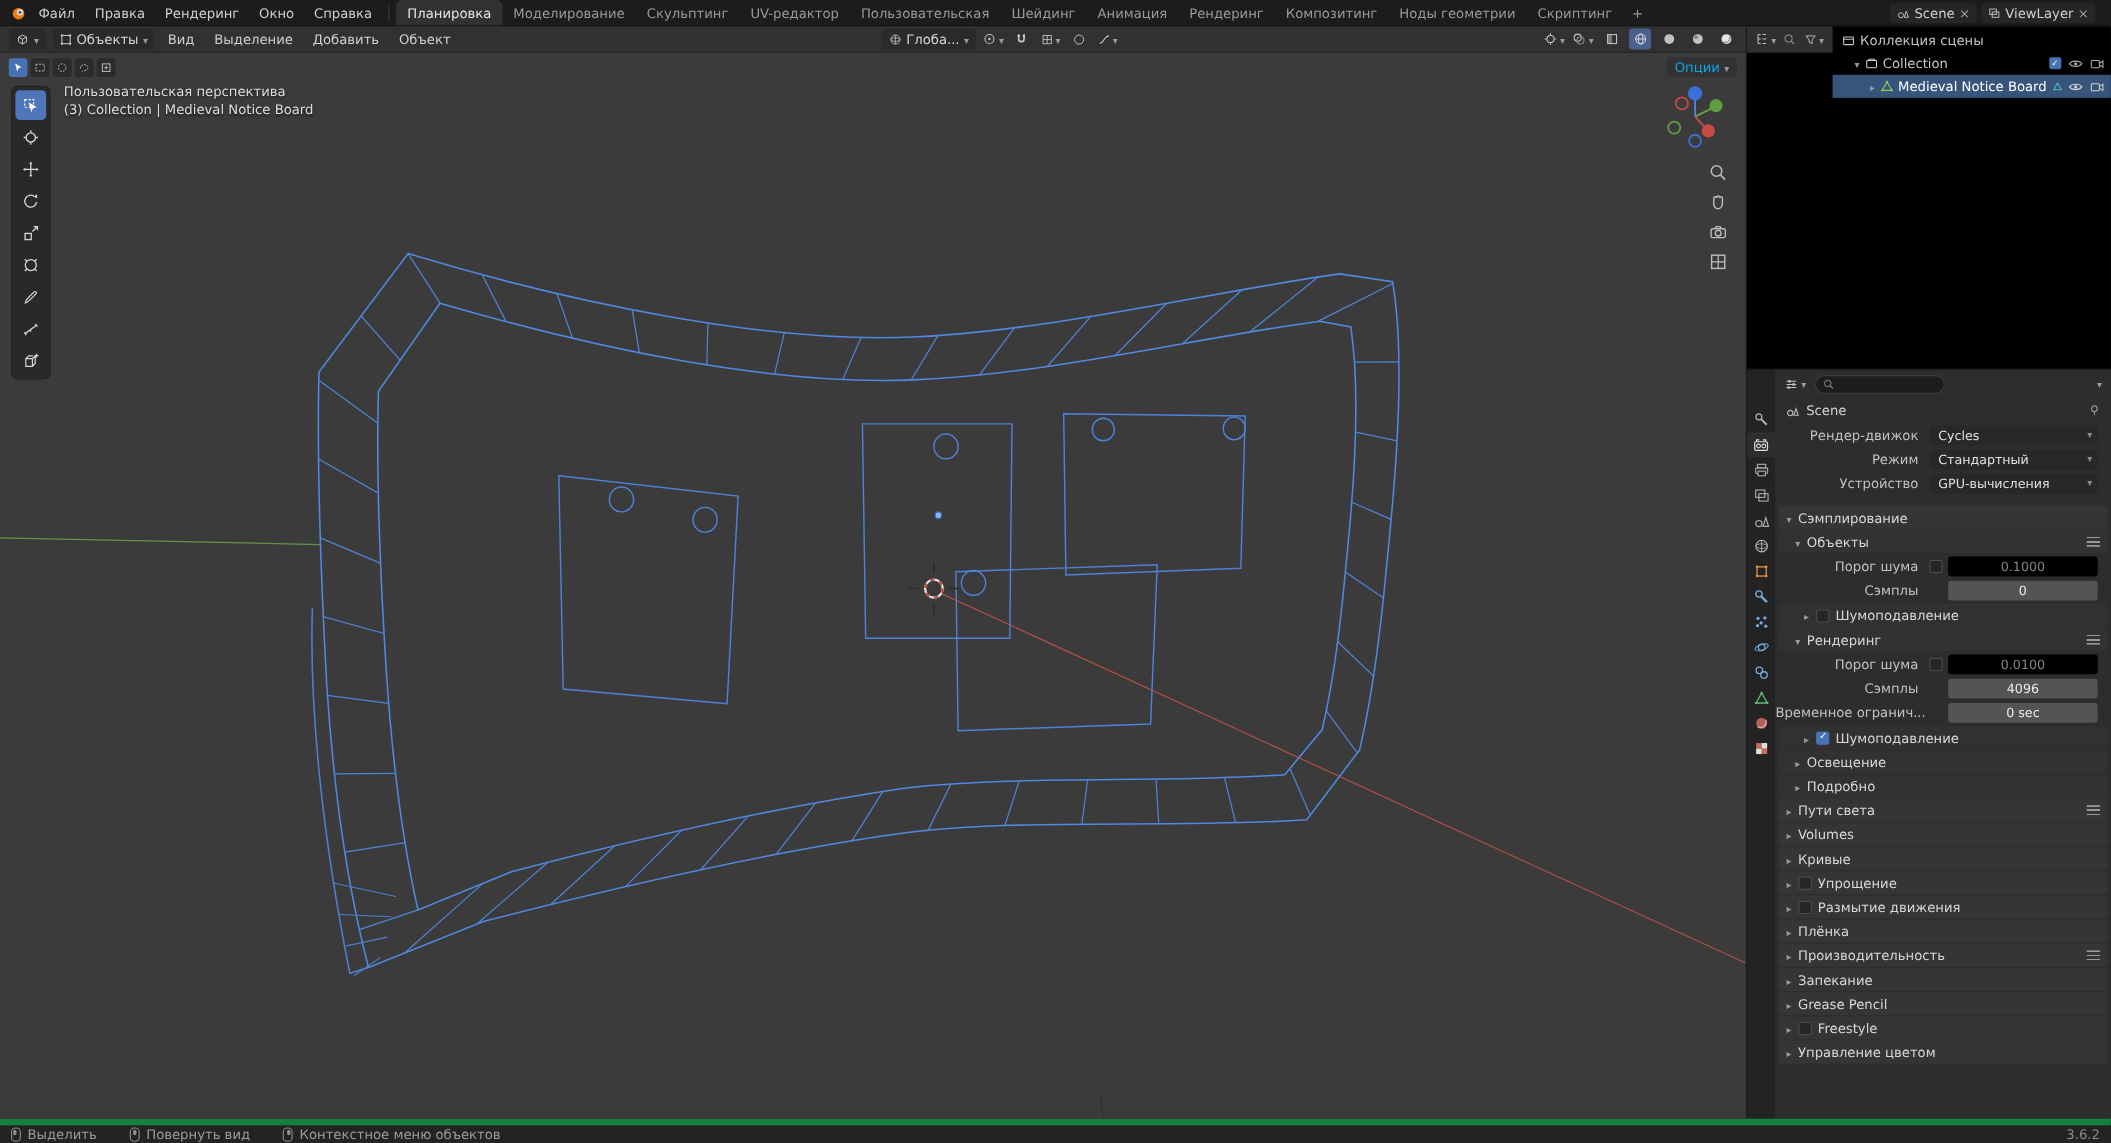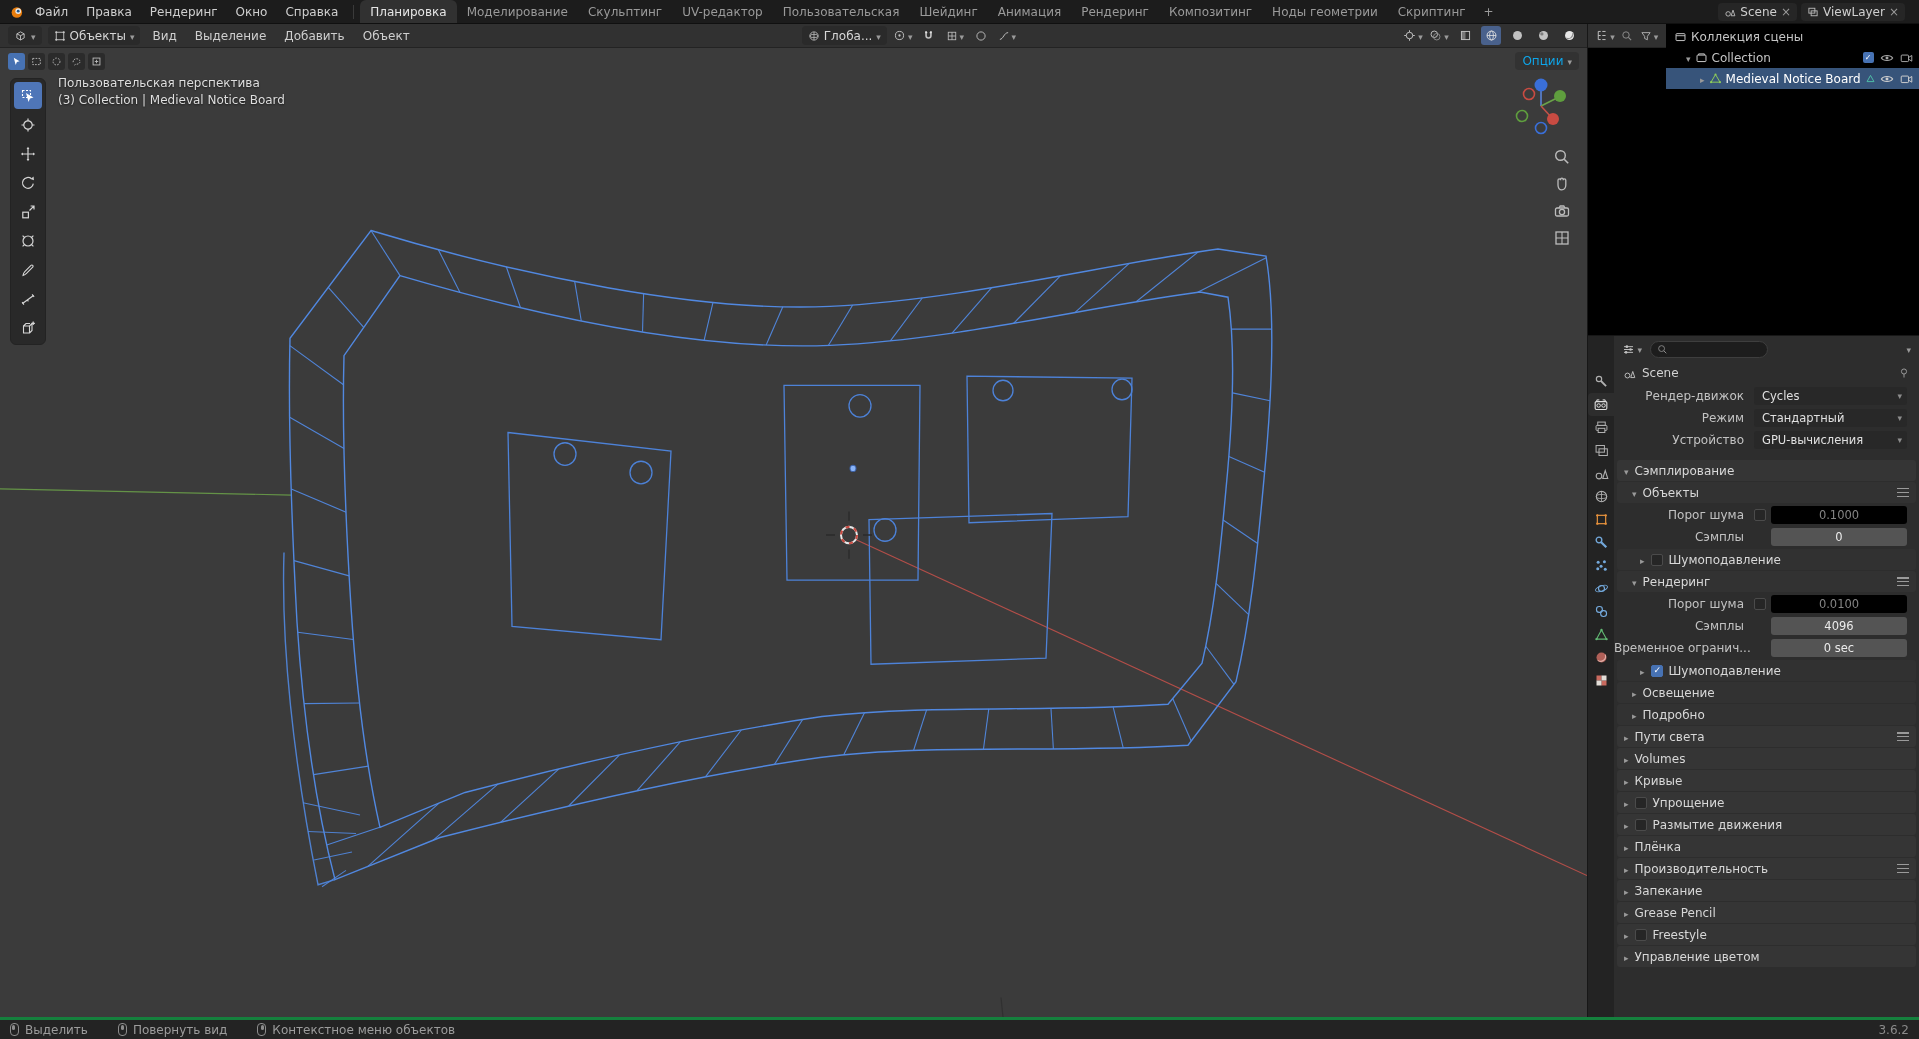--- a/index.html
+++ b/index.html
@@ -94,21 +94,21 @@
   .pfield.value.dim{background:#000000;color:#848484}
   .chk{width:12px;height:12px;border-radius:2px;background:#262626;border:1px solid #4b4b4b}
   .chk.on{background:#4772b3;border-color:#4772b3;position:relative}
   .chk.on::before{content:"✓";position:absolute;left:2px;top:-1px;color:#fff;font-size:9px}
   .psec{height:21px;margin:1px 3px;border-radius:3px;background:#353535;display:flex;align-items:center;gap:6px;color:#d8d8d8;padding:0 7px}
   .psec.lvl1{padding-left:15px;background:#323232}
   .psec.lvl2{padding-left:23px;background:#313131}
   .hamb{margin-left:auto;width:12px;height:9px;background-image:repeating-linear-gradient(to bottom,#9a9a9a 0 1.5px,transparent 1.5px 3.8px)}
 
   
-  .statusbar{height:22px;background:#232323;border-top:3px solid #15803d;display:flex;align-items:center;padding:0 10px;color:#9c9c9c;flex:0 0 auto}
+  .statusbar{height:22px;background:#232323;border-top:6px solid #15803d;display:flex;align-items:center;padding:0 10px;color:#9c9c9c;flex:0 0 auto}
   .sgroup{display:flex;align-items:center;margin-right:30px}
   .mouse{width:9px;height:13px;border:1px solid #8d8d8d;border-radius:4px;position:relative;display:inline-block;margin-right:6px}
   .mouse i{position:absolute;top:1px;width:3px;height:5px;background:#8d8d8d;border-radius:2px}
   .lmb i{left:1px}.mmb i{left:2.5px}.rmb i{right:1px}
   .version{margin-left:auto;color:#8a8a8a}
 
   svg.ic{display:block}
 </style>
 </head>
 <body>

